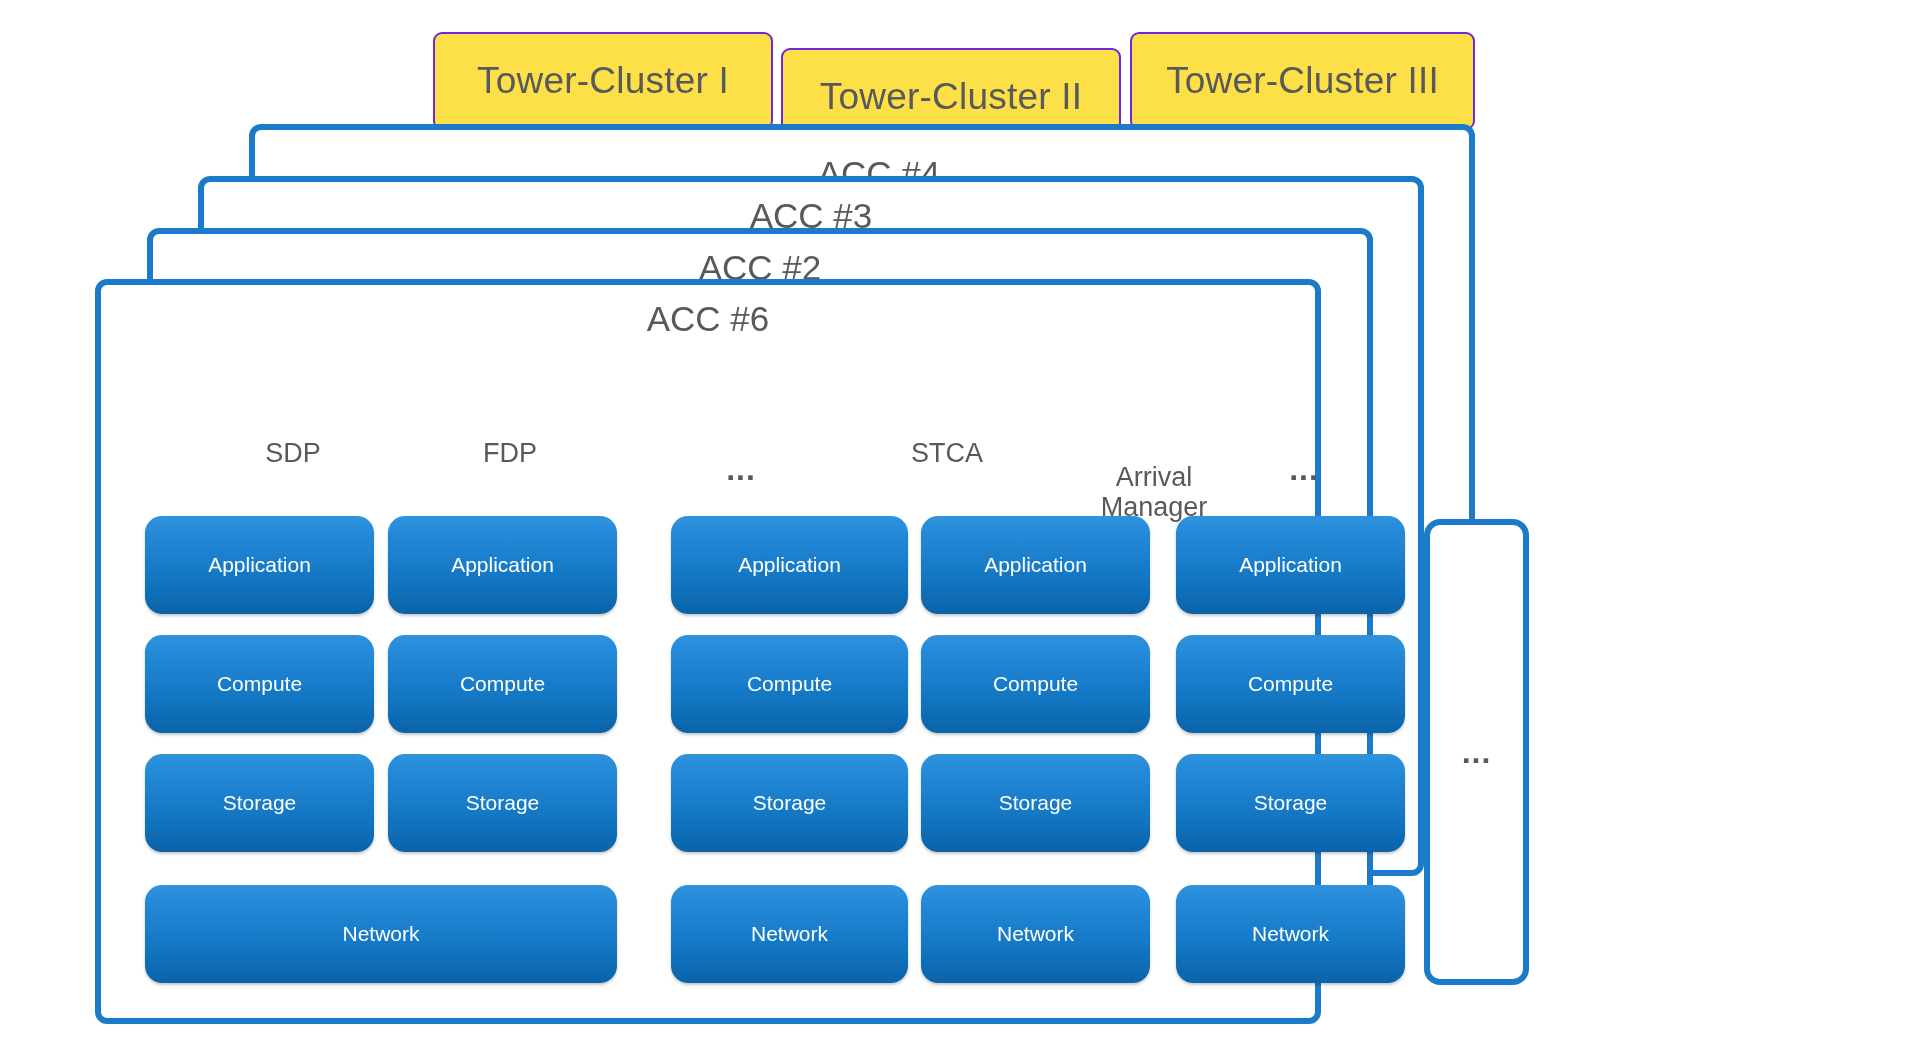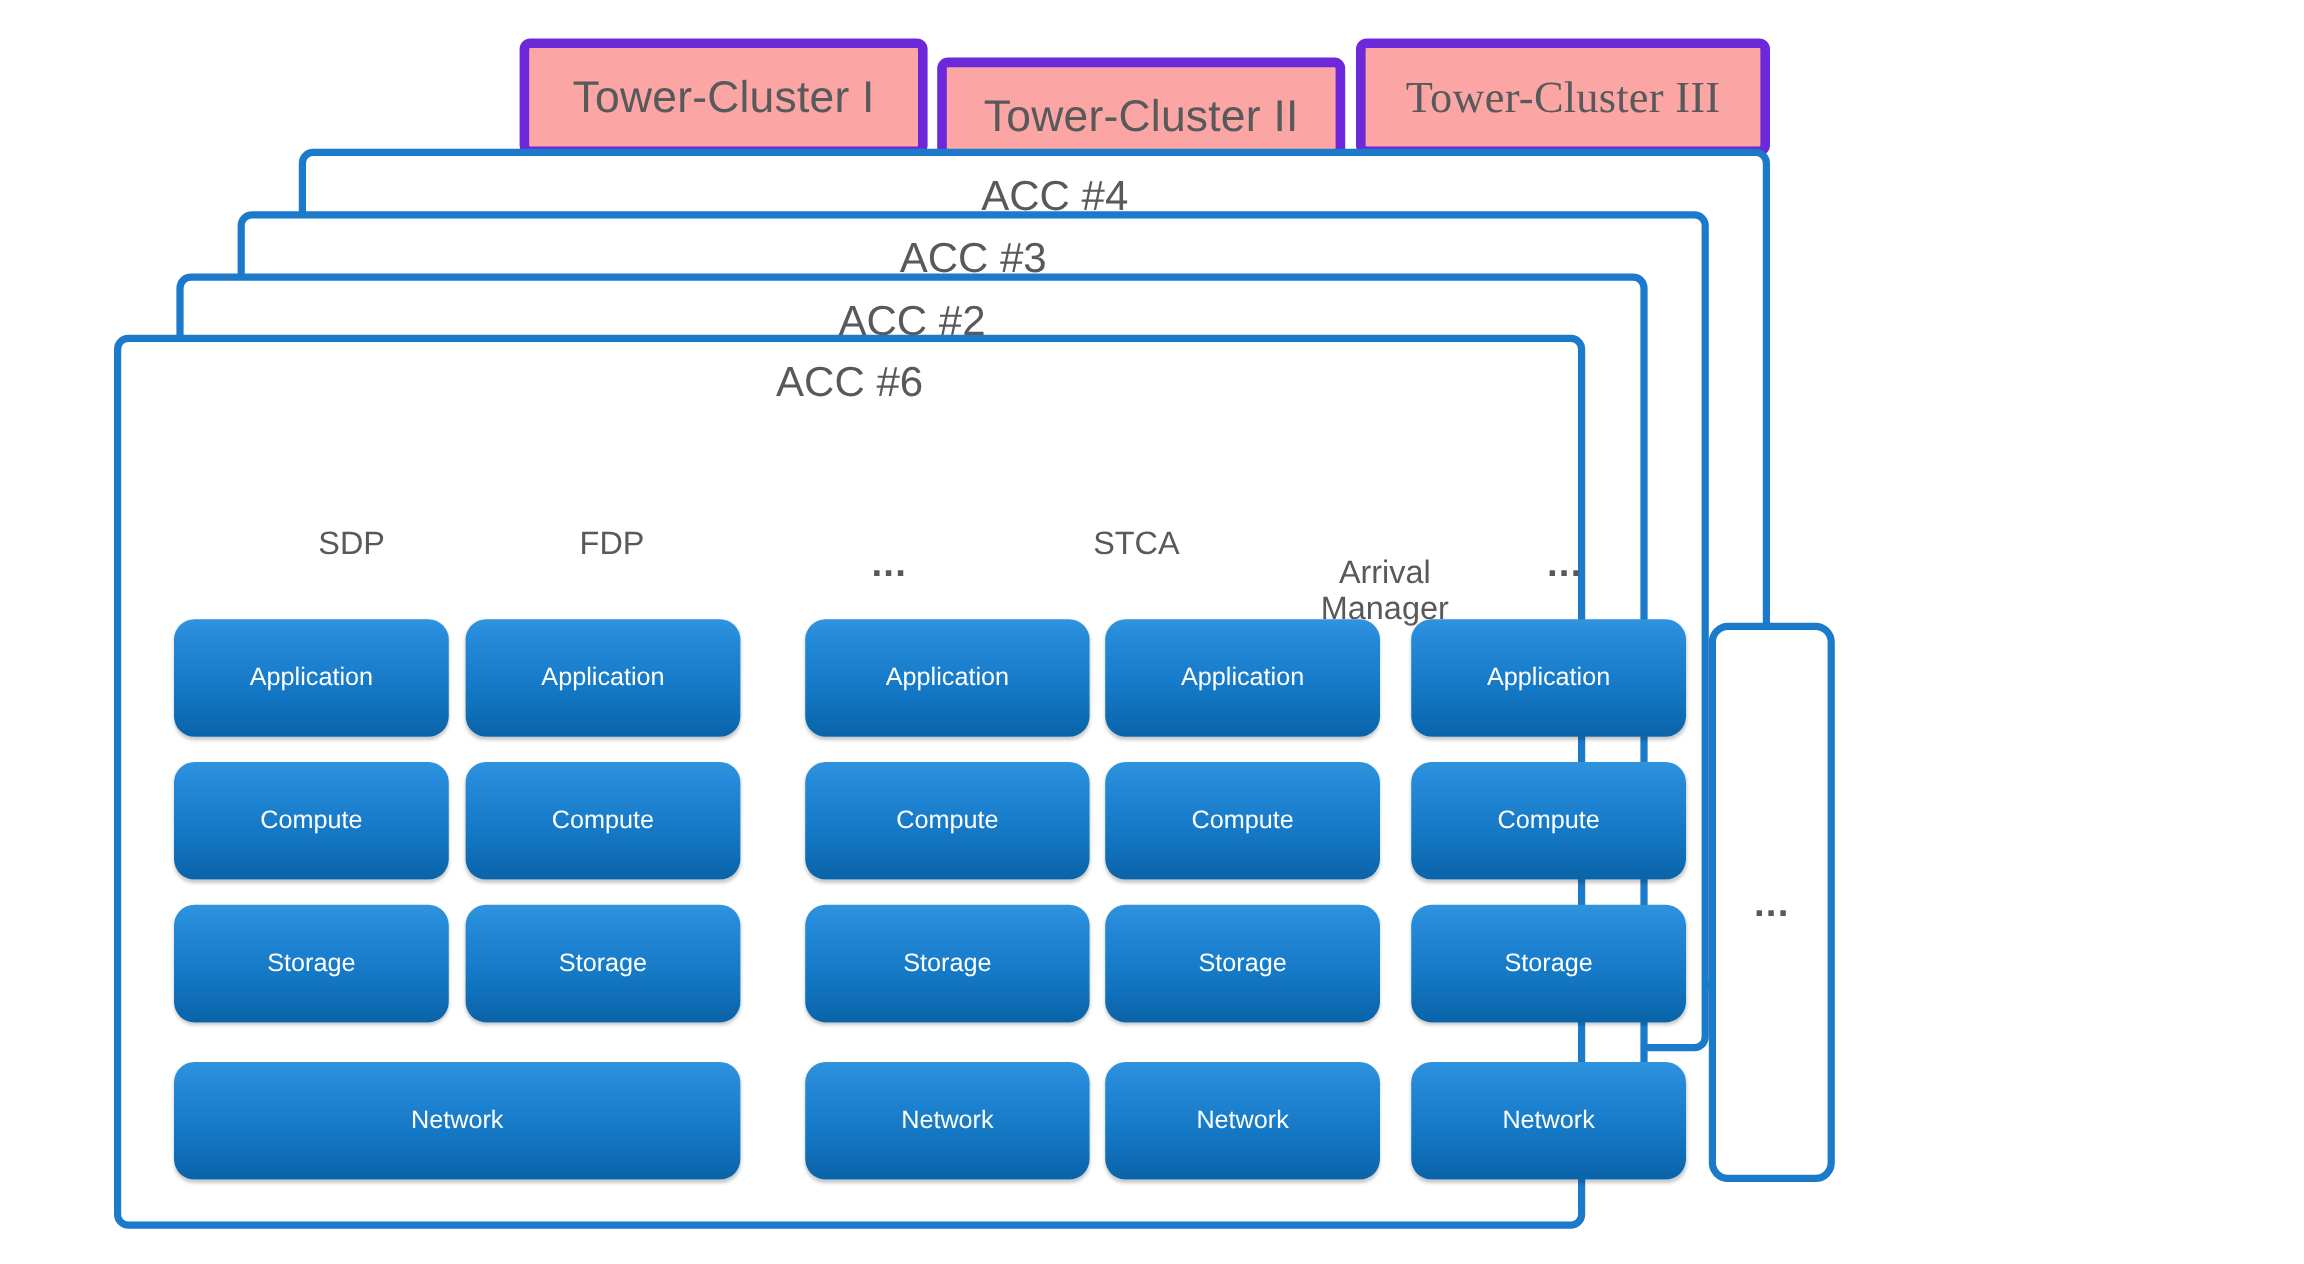--- a/index.html
+++ b/index.html
@@ -19,22 +19,22 @@
   #stage {
     position: relative;
     width: 1920px;
     height: 1053px;
   }
 
   
   .tower-box {
     position: absolute;
     box-sizing: border-box;
-    background: #fca5a5;
-    border: 8px solid #6d28d9;
+    background: #fde047;
+    border: 2px solid #6d28d9;
     border-radius: 9px;
     display: flex;
     align-items: center;
     justify-content: center;
     color: #58595b;
     font-size: 37px;
     letter-spacing: .2px;
     white-space: nowrap;
   }
 
@@ -99,38 +99,38 @@
     font-size: 32px;
     font-weight: 700;
     letter-spacing: 1px;
   }
 </style>
 </head>
 <body>
 
 <div id="stage">
     <div class="acc-panel" style="left: 249px; top: 124px; width: 1226px; height: 700px; z-index: 10;">
-      <div class="acc-label" style="top: 14px; padding-left: 34px;">ACC #4</div>
+      <div class="acc-label" style="top: 24px; padding-left: 34px;">ACC #4</div>
     </div>
     <div class="acc-panel" style="left: 198px; top: 176px; width: 1226px; height: 700px; z-index: 11;">
       <div class="acc-label" style="top: 14px;">ACC #3</div>
     </div>
     <div class="acc-panel" style="left: 147px; top: 228px; width: 1226px; height: 700px; z-index: 12;">
       <div class="acc-label" style="top: 14px;">ACC #2</div>
     </div>
     <div class="acc-panel" style="left: 95px; top: 279px; width: 1226px; height: 745px; z-index: 13;">
       <div class="acc-label" style="top: 14px;">ACC #6</div>
     </div>
     <div class="tower-box" style="left: 433px; top: 32px; width: 340px; height: 98px; z-index: 9;">
       <span>Tower-Cluster I</span>
     </div>
     <div class="tower-box" style="left: 781px; top: 48px; width: 340px; height: 98px; z-index: 9;">
       <span>Tower-Cluster II</span>
     </div>
-    <div class="tower-box" style="left: 1130px; top: 32px; width: 345px; height: 98px; z-index: 9; font-family: Liberation Serif, serif;">
+    <div class="tower-box" style="left: 1130px; top: 32px; width: 345px; height: 98px; z-index: 9;">
       <span>Tower-Cluster III</span>
     </div>
     <div class="col-header" style="left: 198px; top: 438px; width: 190px; z-index: 30;">SDP</div>
     <div class="col-header" style="left: 415px; top: 438px; width: 190px; z-index: 30;">FDP</div>
     <div class="col-header dots" style="left: 646px; top: 452px; width: 190px; z-index: 30;">...</div>
     <div class="col-header" style="left: 852px; top: 438px; width: 190px; z-index: 30;">STCA</div>
     <div class="col-header" style="left: 1059px; top: 462px; width: 190px; z-index: 30;">Arrival
 Manager</div>
     <div class="col-header dots" style="left: 1259px; top: 452px; width: 90px; z-index: 30;">...</div>
     <div class="tile" style="left: 145px; top: 516px; width: 229px; height: 98px; z-index: 30;">

